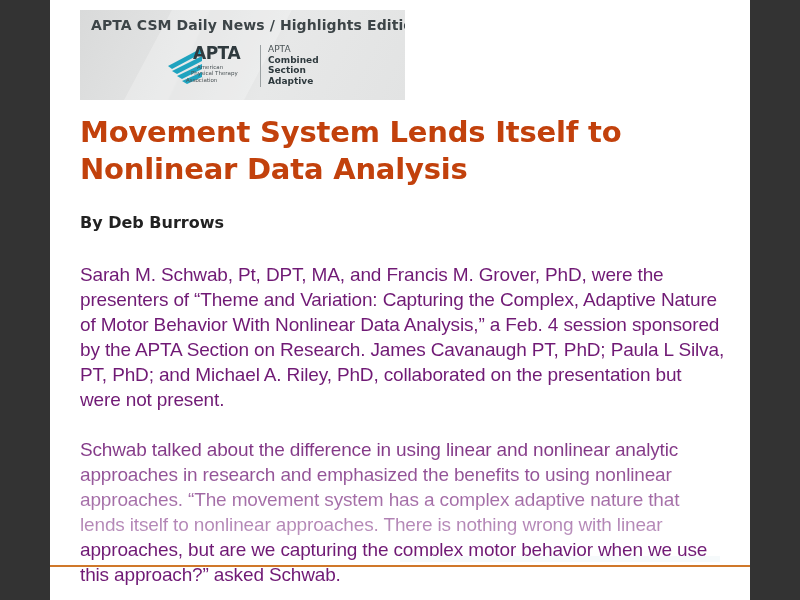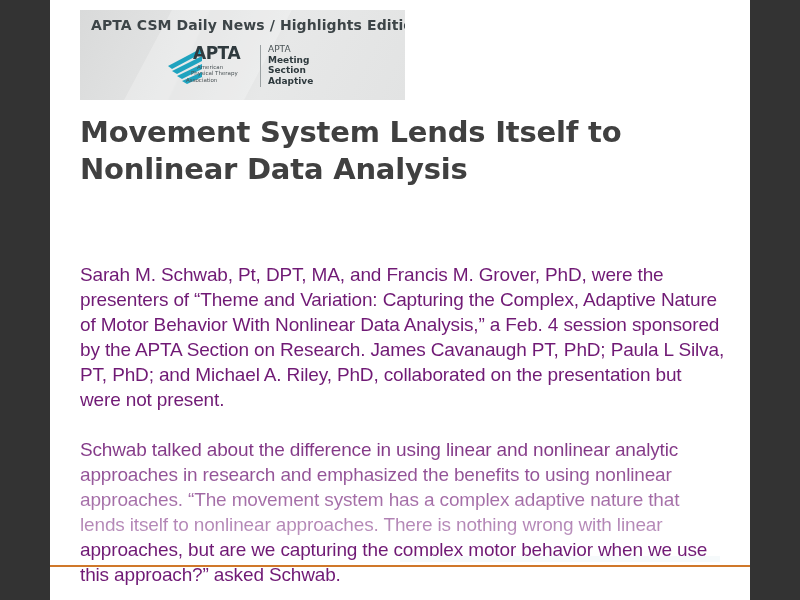--- a/index.html
+++ b/index.html
@@ -63,21 +63,21 @@
       font-size: 9px; line-height: 10.5px; color: #2f3a3e;
     }
     .logo-csm .csm-apta { font-weight: 400; color: #4a5356; }
     .logo-csm .csm-bold { font-weight: 700; }
 
     
     .headline {
       position: absolute; left: 30px; top: 114px; width: 620px;
       font-family: "DejaVu Sans", sans-serif;
       font-size: 29px; font-weight: 700; line-height: 37px;
-      color: #404040;
+      color: #c2410c;
       letter-spacing: -0.2px;
     }
     .byline {
       position: absolute; left: 30px; top: 213px;
       font-family: "DejaVu Sans", sans-serif;
       font-size: 16px; font-weight: 700; color: #222222;
     }
     .body {
       position: absolute; left: 30px; top: 262px; width: 645px;
       font-family: "Liberation Sans", sans-serif;
@@ -128,27 +128,28 @@
       </svg>
       <div class="logo-apta">APTA</div>
       <div class="logo-apta-sub">
         <div>American</div>
         <div class="l2">Physical Therapy</div>
         <div class="l3">Association</div>
       </div>
       <div class="logo-divider"></div>
       <div class="logo-csm">
         <div class="csm-apta">APTA</div>
-        <div class="csm-bold">Meeting</div>
+        <div class="csm-bold">Combined</div>
         <div class="csm-bold">Section</div>
         <div class="csm-bold">Adaptive</div>
       </div>
     </div>
 
     <h1 class="headline">Movement System Lends Itself to Nonlinear Data Analysis</h1>
+    <div class="byline">By Deb Burrows</div>
 
     <div class="body">
       <p>Sarah M. Schwab, Pt, DPT, MA, and Francis M. Grover, PhD, were the presenters of “Theme and Variation: Capturing the Complex, Adaptive Nature of Motor Behavior With Nonlinear Data Analysis,” a Feb. 4 session sponsored by the APTA Section on Research. James Cavanaugh PT, PhD; Paula L Silva, PT, PhD; and Michael A. Riley, PhD, collaborated on the presentation but were not present.</p>
       <p>Schwab talked about the difference in using linear and nonlinear analytic approaches in research and emphasized the benefits to using nonlinear approaches. “The movement system has a complex adaptive nature that lends itself to nonlinear approaches. There is nothing wrong with linear approaches, but are we capturing the complex motor behavior when we use this approach?” asked Schwab.</p>
     </div>
     <div class="fade"></div>
 
     <div class="faint-strip"></div>
     <div class="footer-rule"></div>
 

